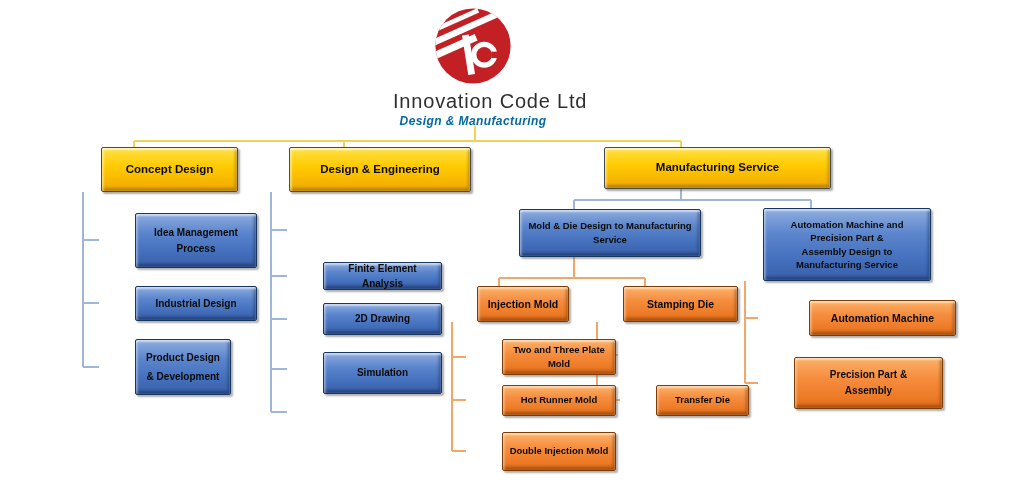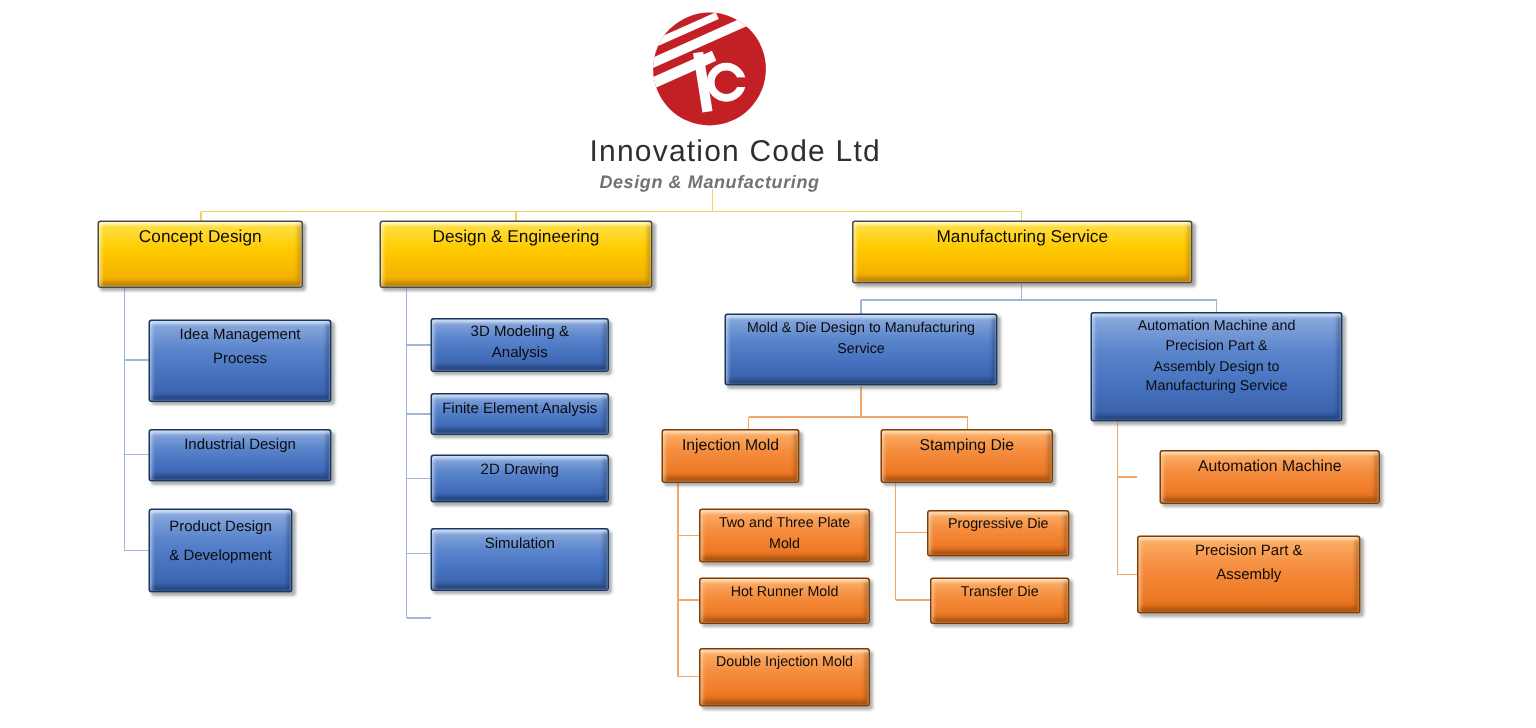--- a/index.html
+++ b/index.html
@@ -3,33 +3,33 @@
 <meta charset="utf-8">
 <style>
   * { margin:0; padding:0; box-sizing:border-box; }
   body { background:#ffffff; font-family:"Liberation Sans", sans-serif; }
   .canvas { position:relative; width:1024px; height:485px; background:#ffffff; overflow:hidden; }
 
   
   .logo-wrap { position:absolute; left:393px; top:6px; width:160px; text-align:center; }
   .logo-svg { width:80px; height:80px; display:block; margin:0 auto; }
   .company-name { margin-top:4px; font-size:20px; font-weight:400; letter-spacing:0.8px; color:#2f2f2f; white-space:nowrap; }
-  .tagline { margin-top:1px; font-size:12px; font-style:italic; font-weight:700; letter-spacing:0.4px; color:#737373; white-space:nowrap; }
+  .tagline { margin-top:1px; font-size:12px; font-style:italic; font-weight:700; letter-spacing:0.4px; color:#0369a1; white-space:nowrap; }
 
   
   .connectors { position:absolute; left:0; top:0; width:1024px; height:485px; }
   .connectors path { fill:none; stroke-width:1.2; shape-rendering:crispEdges; }
   .c-yellow { stroke:#eed35e; }
   .c-blue   { stroke:#9fb6d9; }
   .c-orange { stroke:#f2a76a; }
 
   
-  .node { position:absolute; display:flex; justify-content:center;
-          text-align:center; font-weight:400; color:#0b0b0b; border-radius:2px;
-          line-height:1.55; padding:2px 3px; }
+  .node { position:absolute; display:flex; align-items:center; justify-content:center;
+          text-align:center; font-weight:700; color:#0b0b0b; border-radius:2px;
+          line-height:1.55; padding:2px 3px;margin-left:36px; }
   .node span { white-space:pre-line; }
   .yellow { background:linear-gradient(180deg,#ffe14a 0%,#ffcb00 42%,#f7b600 78%,#eda800 100%);
             border:1px solid #4a4a4a; font-size:11.5px;
             box-shadow:inset 0 2px 2px rgba(255,255,240,.7), inset 2px 0 2px rgba(255,255,220,.4),
                        inset -2px -3px 3px rgba(120,80,0,.45), 2px 2px 2px rgba(100,100,100,.55); }
   .blue   { background:linear-gradient(180deg,#8fadde 0%,#5b85cc 35%,#4470bd 70%,#3a5fa8 100%);
             border:1px solid #17375e; font-size:10px;
             box-shadow:inset 0 2px 2px rgba(235,242,255,.65), inset 2px 0 2px rgba(225,235,255,.35),
                        inset -2px -3px 3px rgba(10,35,80,.5), 2px 2px 2px rgba(110,110,110,.55); }
   .orange { background:linear-gradient(180deg,#fcb26a 0%,#f58d3f 40%,#ee7c28 75%,#e06d1a 100%);
@@ -130,24 +130,20 @@
 Process</span>
   </div>
   <div class="node blue" id="n-industrial">
     <span>Industrial Design</span>
   </div>
   <div class="node blue" id="n-product">
     <span>Product Design
 &amp; Development</span>
   </div>
 
-  <div class="node blue" id="n-3d">
-    <span>3D Modeling &amp;
-Analysis</span>
-  </div>
   <div class="node blue" id="n-fea">
     <span>Finite Element Analysis</span>
   </div>
   <div class="node blue" id="n-2d">
     <span>2D Drawing</span>
   </div>
   <div class="node blue" id="n-sim">
     <span>Simulation</span>
   </div>
 
@@ -171,23 +167,20 @@
   <div class="node orange" id="n-ttp">
     <span>Two and Three Plate
 Mold</span>
   </div>
   <div class="node orange" id="n-hot">
     <span>Hot Runner Mold</span>
   </div>
   <div class="node orange" id="n-dbl">
     <span>Double Injection Mold</span>
   </div>
-  <div class="node orange" id="n-prog">
-    <span>Progressive Die</span>
-  </div>
   <div class="node orange" id="n-trans">
     <span>Transfer Die</span>
   </div>
   <div class="node orange" id="n-autom">
     <span>Automation Machine</span>
   </div>
   <div class="node orange" id="n-prec">
     <span>Precision Part &amp;
 Assembly</span>
   </div>

